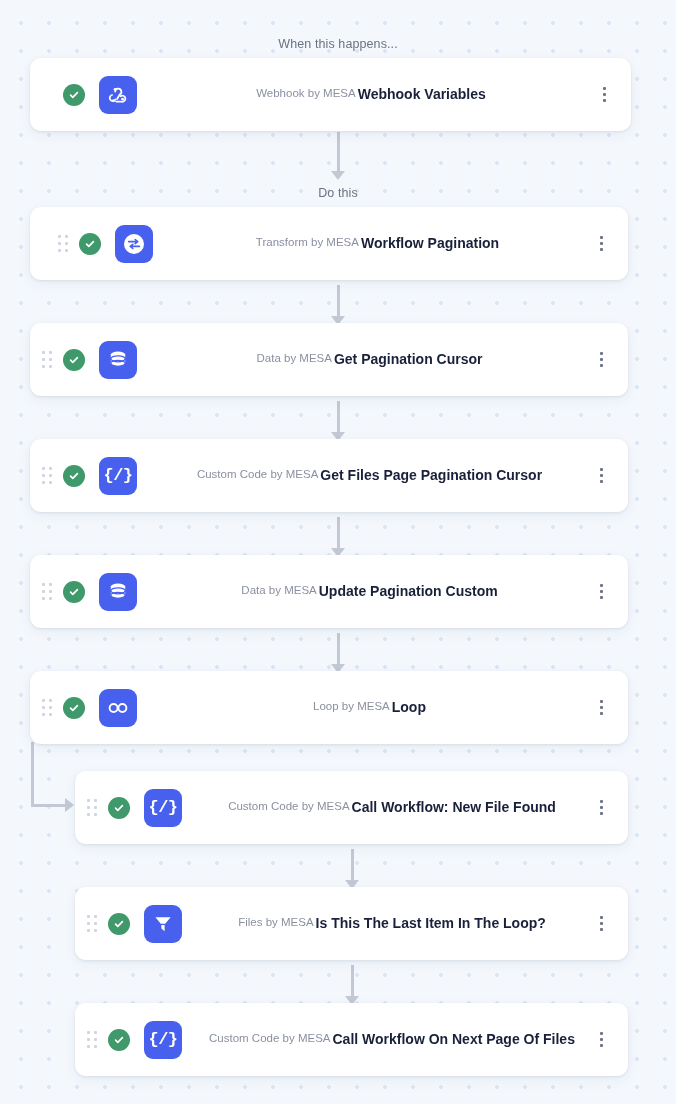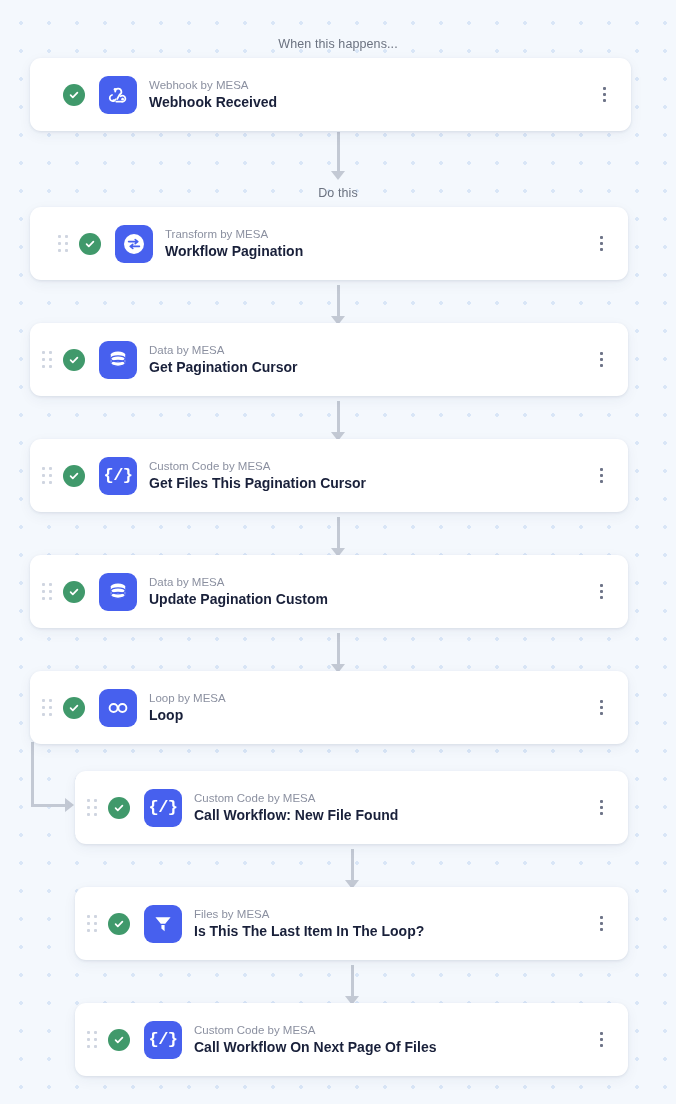--- a/index.html
+++ b/index.html
@@ -158,21 +158,21 @@
     letter-spacing: -.5px;
     line-height: 1;
   }
 
   
   .card-text {
     margin-left: 12px;
     flex: 1 1 auto;
     min-width: 0;
     display: flex;
-    flex-direction: column;
+    flex-direction: row;
     justify-content: center;
     gap: 2px;
   }
   .card-subtitle {
     font-size: 11.5px;
     color: #8b90a0;
     line-height: 1.25;
     white-space: nowrap;
   }
   .card-title {
@@ -267,21 +267,21 @@
           <path d="M14.4 13.2 A3.1 3.1 0 1 1 15.4 18.6 L10.2 18.6"></path>
           <path d="M9.6 16.4 A3.1 3.1 0 1 1 6.0 12.0"></path>
         </g>
         <circle cx="9.0" cy="6.4" r="1.35" fill="#ffffff"></circle>
         <circle cx="16.6" cy="16.2" r="1.35" fill="#ffffff"></circle>
         <circle cx="7.6" cy="17.6" r="1.35" fill="#ffffff"></circle>
       </svg>
     </div>
     <div class="card-text">
       <div class="card-subtitle">Webhook by MESA</div>
-      <div class="card-title">Webhook Received</div>
+      <div class="card-title">Webhook Variables</div>
     </div>
     <div class="kebab">
       <i></i>
         <i></i>
         <i></i>
     </div>
   </div>
 
   <div class="card action" style="top:207px;padding-left:16px;">
     <div class="drag-handle">
@@ -361,21 +361,21 @@
     <div class="status-badge">
       <svg width="12" height="12" viewBox="0 0 12 12" aria-hidden="true">
         <path d="M2.6 6.2 L4.8 8.4 L9.4 3.6" fill="none" stroke="#ffffff" stroke-width="1.7" stroke-linecap="round" stroke-linejoin="round"></path>
       </svg>
     </div>
     <div class="app-icon">
       <span class="codeglyph">{/}</span>
     </div>
     <div class="card-text">
       <div class="card-subtitle">Custom Code by MESA</div>
-      <div class="card-title">Get Files This Pagination Cursor</div>
+      <div class="card-title">Get Files Page Pagination Cursor</div>
     </div>
     <div class="kebab">
       <i></i>
         <i></i>
         <i></i>
     </div>
   </div>
 
   <div class="card action" style="top:555px;">
     <div class="drag-handle">

